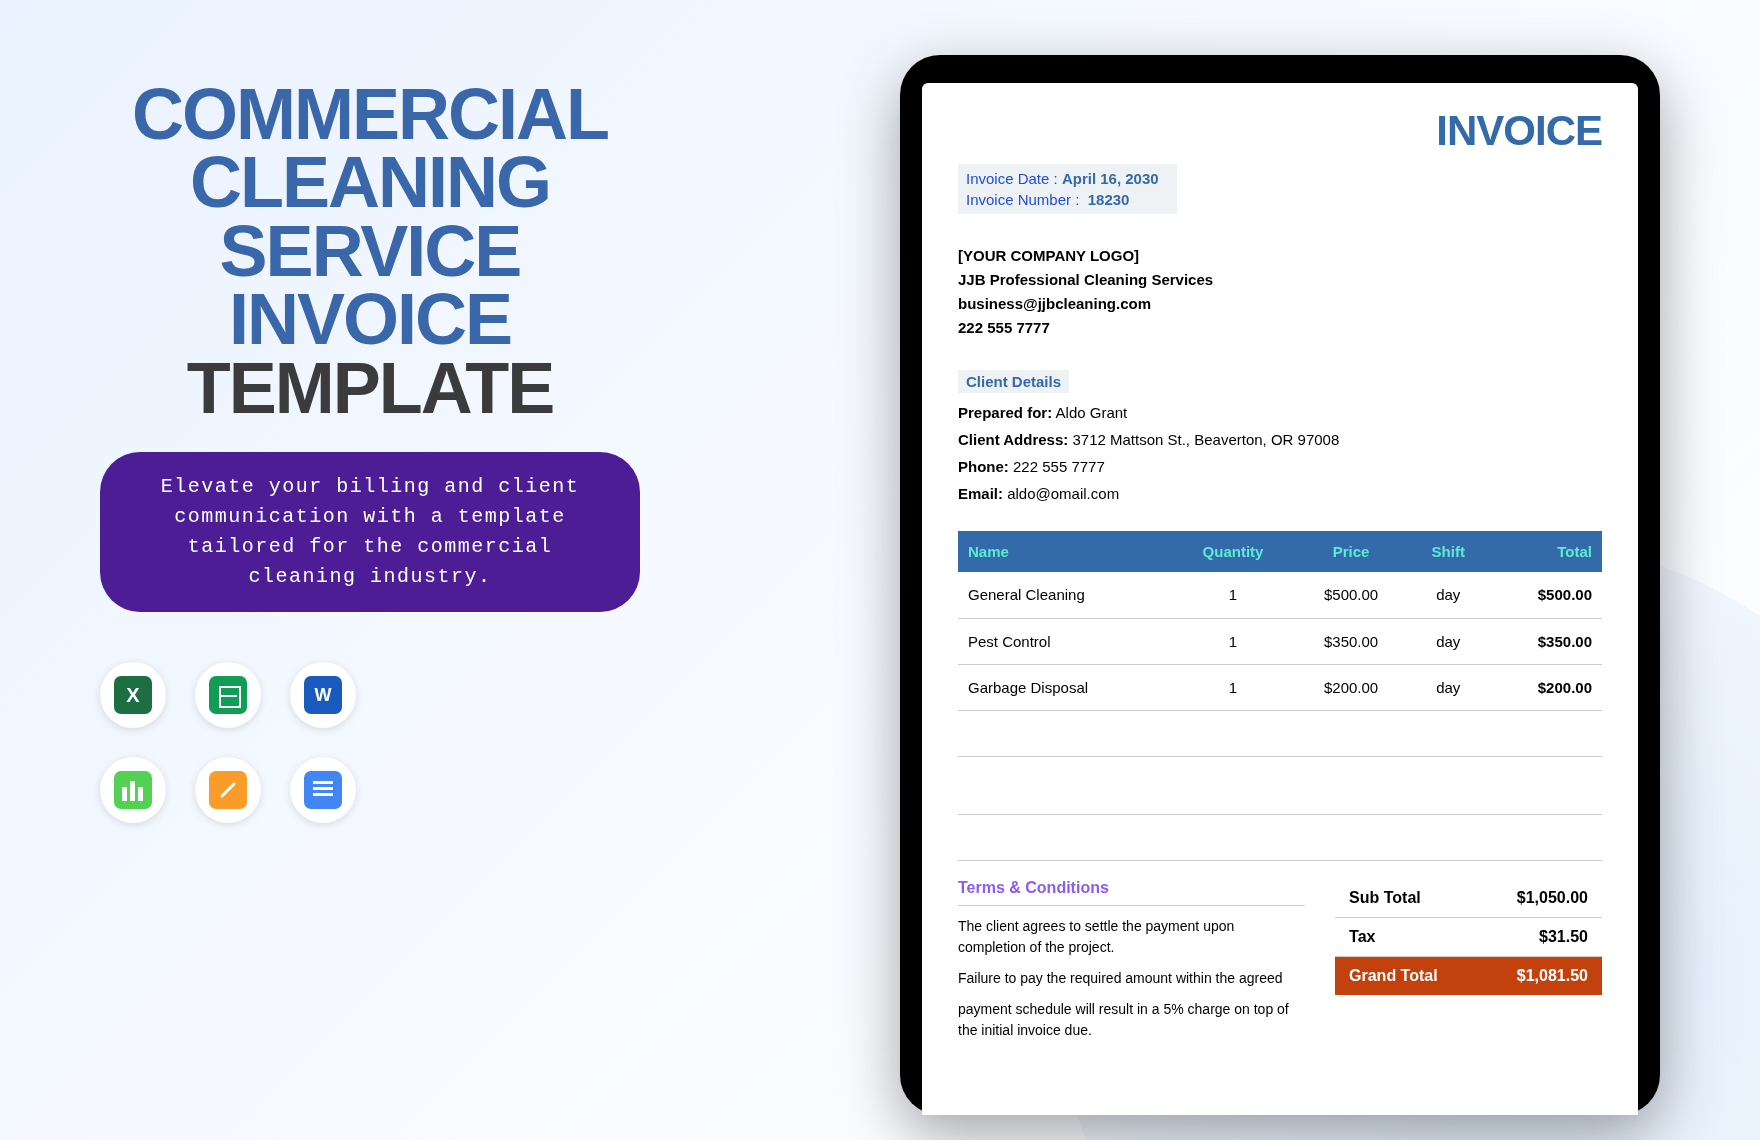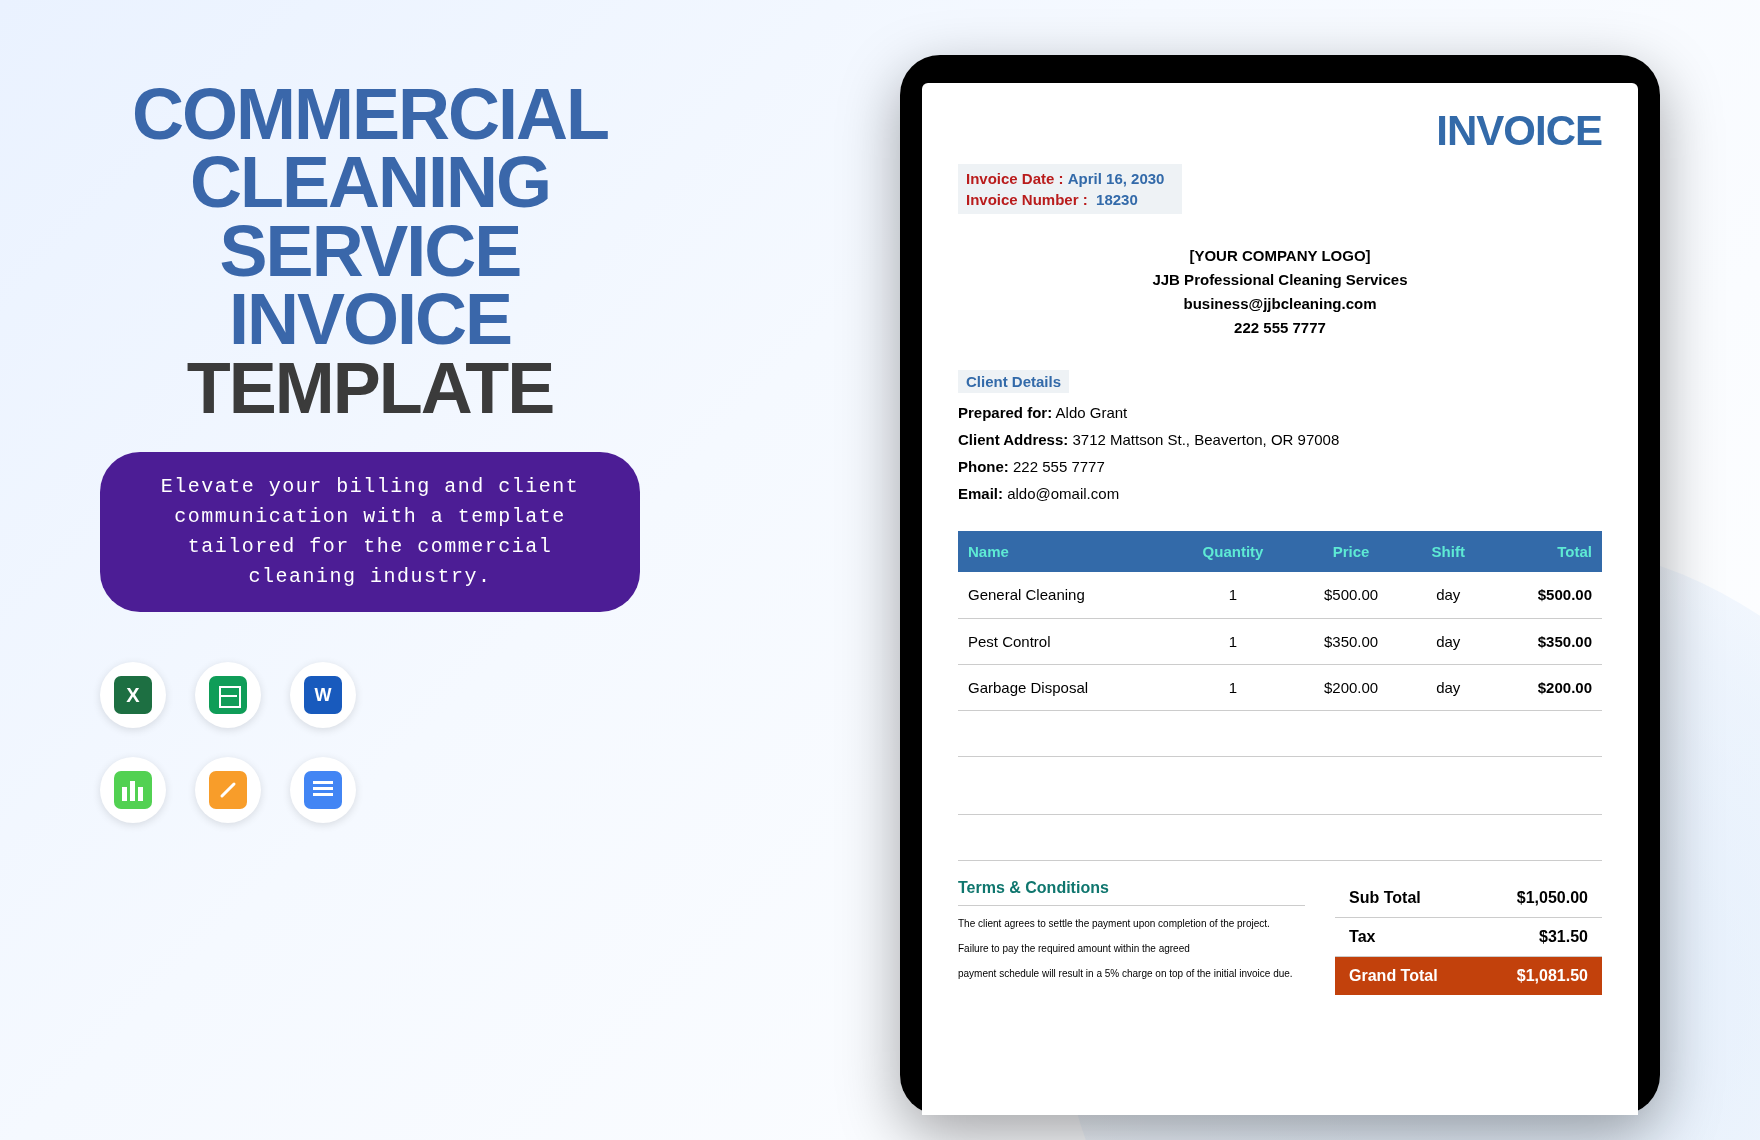--- a/index.html
+++ b/index.html
@@ -122,24 +122,24 @@
   color: #336aa9;
   letter-spacing: -1px;
 }
 .info-box {
   background: #eef2f5;
   display: inline-block;
   padding: 4px 18px 4px 8px;
   margin-top: 45px;
 }
 .info-box div { font-size: 15px; padding: 2px 0;}
-.info-label { font-weight: bold; color: #b91c1c; }
+.info-label { font-weight: normal; color: #1d4ed8; }
 .info-value { color: #336aa9; font-weight: bold;}
 .company-block {
-  text-align: center;
+  text-align: left;
   margin-top: 30px;
   font-size: 15px;
   line-height: 1.6;
   font-weight: bold;
 }
 .section-hdr {
   background: #eef2f5;
   color: #336aa9;
   font-weight: bold;
   font-size: 15px;
@@ -175,22 +175,22 @@
   height: 46px;
 }
 .inv-table tbody td.r { text-align: right; font-weight: bold;}
 .inv-table tbody td.c { text-align: center; }
 .bottom-sec {
   display: flex;
   margin-top: 18px;
   gap: 30px;
 }
 .terms { flex: 1.3; }
-.terms-hdr { color: #0f766e; font-weight: bold; font-size: 16px; border-bottom:1px solid #ccc; padding-bottom:8px;}
-.terms p { font-size: 10px; line-height: 1.5; margin-top: 10px; }
+.terms-hdr { color: #8b5cf6; font-weight: bold; font-size: 16px; border-bottom:1px solid #ccc; padding-bottom:8px;}
+.terms p { font-size: 14px; line-height: 1.5; margin-top: 10px; }
 .totals { flex: 1; }
 .totals-row {
   display: flex;
   justify-content: space-between;
   padding: 10px 14px;
   font-size: 16px;
   font-weight: bold;
   border-bottom: 1px solid #ccc;
 }
 .totals-row.grand {

